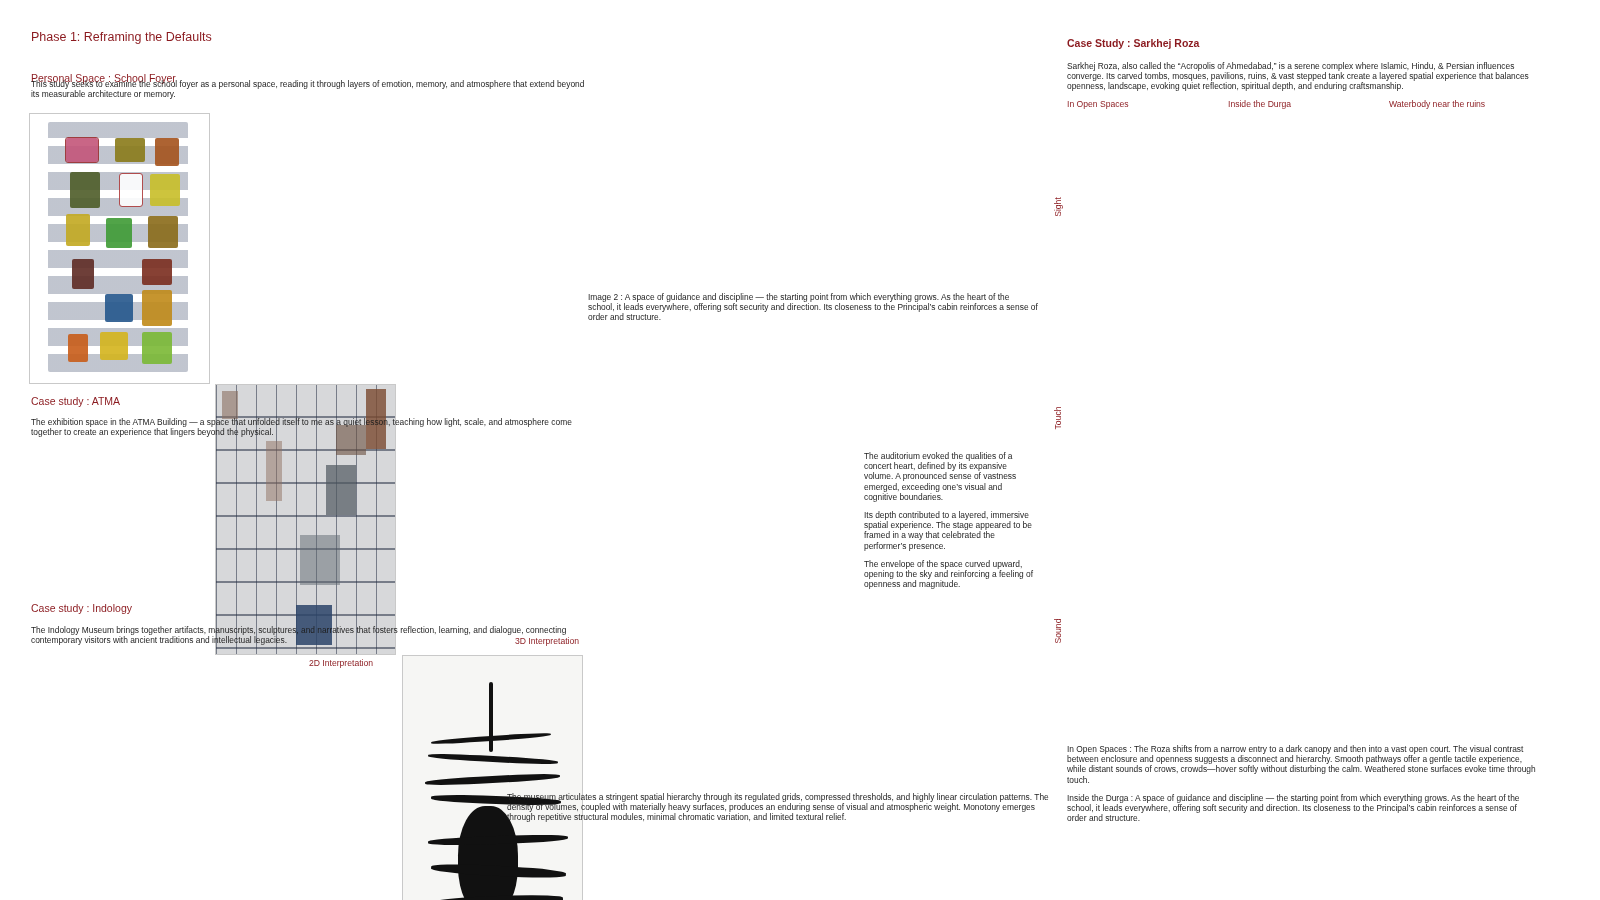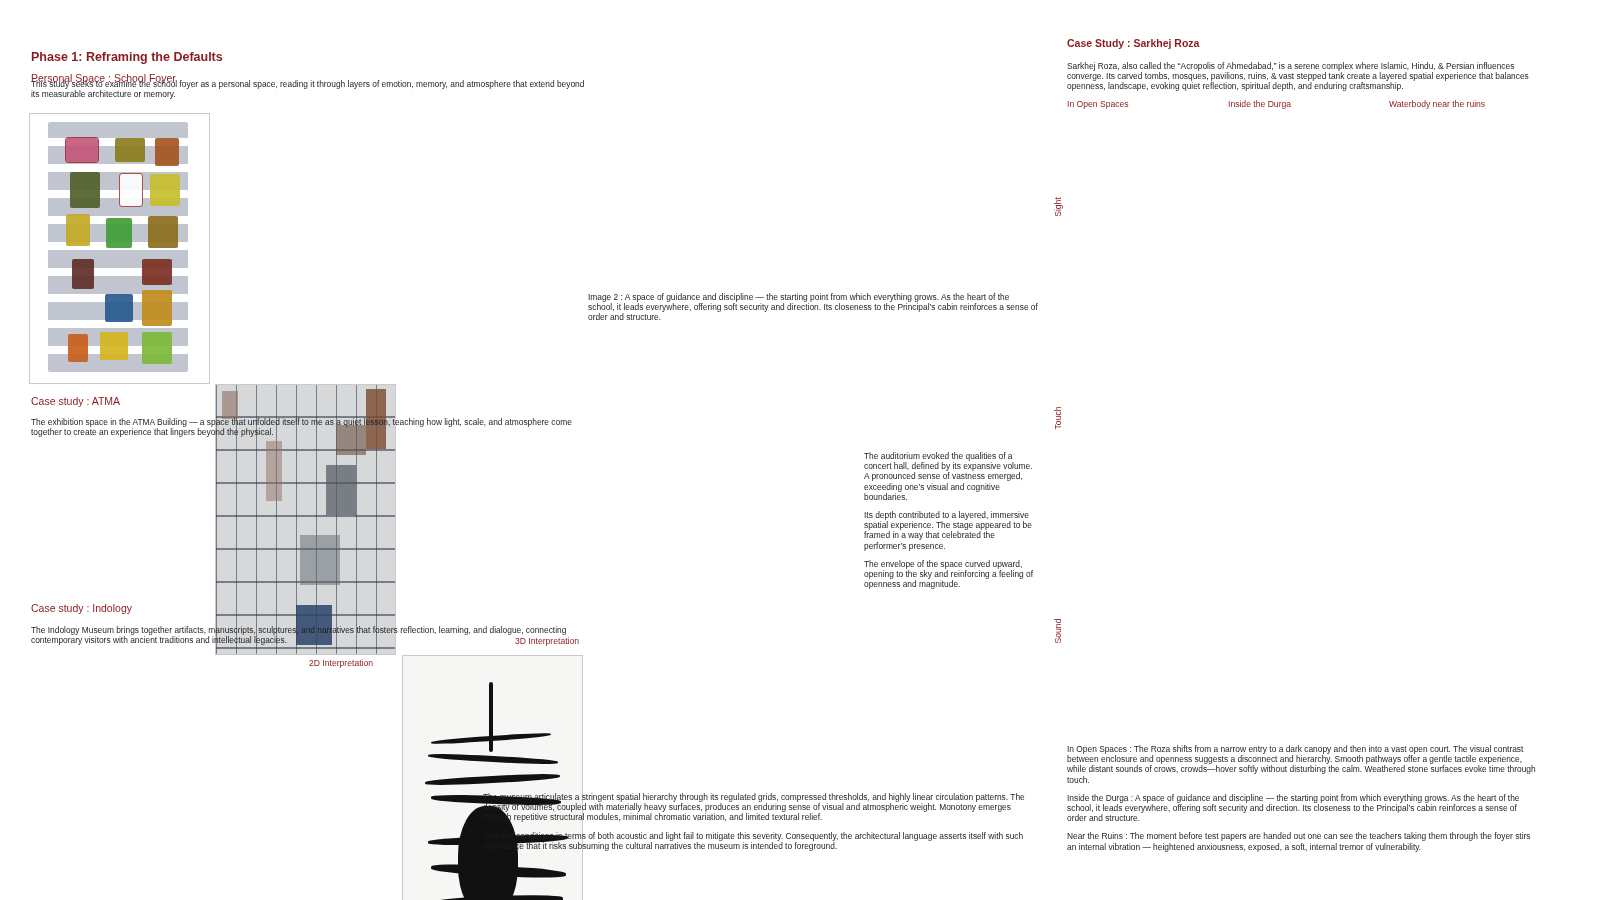--- a/index.html
+++ b/index.html
@@ -1,19 +1,19 @@
 <!DOCTYPE html>
 <html><head>
 <meta charset="utf-8">
 <style>
   * { box-sizing: border-box; margin: 0; padding: 0; }
   html, body { width: 1600px; height: 900px; background: #ffffff; overflow: hidden; }
   body { font-family: "Liberation Sans", sans-serif; color: #1e1e1e; position: relative; }
   .abs { position: absolute; }
-  .h1 { color: #8b1a1f; font-size: 12.5px; font-weight: bold; margin-top: 20px; }
+  .h1 { color: #8b1a1f; font-size: 12.5px; font-weight: normal; }
   .h2 { color: #8b1a1f; font-size: 10.5px; }
   .lbl { color: #8b1a1f; font-size: 8.6px; }
   .p { font-size: 8.4px; line-height: 10.2px; color: #1e1e1e; }
   .p + .p { margin-top: 8px; }
   .frame { border: 1px solid #c9c9c9; background: #fafafa; overflow: hidden; }
   .img { overflow: hidden; position: relative; }
   .vlabel { color: #8b1a1f; font-size: 8.6px; transform: rotate(-90deg); transform-origin: center; white-space: nowrap; }
   .colhead { }
 
   
@@ -77,35 +77,34 @@
 </div>
 
 <div class="abs" style="left:588px;top:292px;width:450px;">
   <p class="p">Image 2 : A space of guidance and discipline — the starting point from which everything grows. As the heart of the school, it leads everywhere, offering soft security and direction. Its closeness to the Principal’s cabin reinforces a sense of order and structure.</p>
 </div>
 
 <div class="abs h2" style="left:31px;top:395px;">Case study : ATMA</div>
 <div class="abs p" style="left:31px;top:417px;width:565px;">The exhibition space in the ATMA Building — a space that unfolded itself to me as a quiet lesson, teaching how light, scale, and atmosphere come together to create an experience that lingers beyond the physical.</div>
 
 <div class="abs" style="left:864px;top:451px;width:170px;">
-  <p class="p">The auditorium evoked the qualities of a concert hall, defined by its expansive volume. A pronounced sense of vastness emerged, exceeding one’s visual and cognitive boundaries.</p>
+  <p class="p">The auditorium evoked the qualities of a concert heart, defined by its expansive volume. A pronounced sense of vastness emerged, exceeding one’s visual and cognitive boundaries.</p>
   <p class="p">Its depth contributed to a layered, immersive spatial experience. The stage appeared to be framed in a way that celebrated the performer’s presence.</p>
   <p class="p">The envelope of the space curved upward, opening to the sky and reinforcing a feeling of openness and magnitude.</p>
 </div>
 
 <div class="abs h2" style="left:31px;top:602px;">Case study : Indology</div>
 <div class="abs p" style="left:31px;top:625px;width:560px;">The Indology Museum brings together artifacts, manuscripts, sculptures, and narratives that fosters reflection, learning, and dialogue, connecting contemporary visitors with ancient traditions and intellectual legacies.</div>
 
 <div class="abs lbl" style="left:309px;top:658px;">2D Interpretation</div>
 
 <div class="abs lbl" style="left:483px;top:636px;margin-left:32px;">3D Interpretation</div>
 
-<div class="abs" style="left:483px;top:792px;width:555px;">
+<div class="abs" style="left:507px;top:792px;width:555px;">
   <p class="p">The museum articulates a stringent spatial hierarchy through its regulated grids, compressed thresholds, and highly linear circulation patterns. The density of volumes, coupled with materially heavy surfaces, produces an enduring sense of visual and atmospheric weight. Monotony emerges through repetitive structural modules, minimal chromatic variation, and limited textural relief.</p>
-  <p class="p">Ambient conditions in terms of both acoustic and light fail to mitigate this severity. Consequently, the architectural language asserts itself with such dominance that it risks subsuming the cultural narratives the museum is intended to foreground.</p>
 </div>
 
 <div class="abs h2" style="left:1067px;top:37px;font-weight:bold;">Case Study : Sarkhej Roza</div>
 <div class="abs p" style="left:1067px;top:61px;width:470px;">Sarkhej Roza, also called the “Acropolis of Ahmedabad,” is a serene complex where Islamic, Hindu, &amp; Persian influences converge. Its carved tombs, mosques, pavilions, ruins, &amp; vast stepped tank create a layered spatial experience that balances openness, landscape, evoking quiet reflection, spiritual depth, and enduring craftsmanship.</div>
 
 <div class="abs lbl colhead" style="left:1067px;top:99px;width:148px;">In Open Spaces</div>
 <div class="abs lbl colhead" style="left:1228px;top:99px;width:148px;">Inside the Durga</div>
 <div class="abs lbl colhead" style="left:1389px;top:99px;width:170px;">Waterbody near the ruins</div>
 
 <div class="abs" style="left:1040px;top:200px;width:36px;height:14px;display:flex;align-items:center;justify-content:center;">
@@ -114,14 +113,13 @@
 <div class="abs" style="left:1040px;top:411px;width:36px;height:14px;display:flex;align-items:center;justify-content:center;">
     <span class="vlabel">Touch</span>
   </div>
 <div class="abs" style="left:1040px;top:624px;width:36px;height:14px;display:flex;align-items:center;justify-content:center;">
     <span class="vlabel">Sound</span>
   </div>
 
 <div class="abs" style="left:1067px;top:744px;width:470px;">
   <p class="p">In Open Spaces : The Roza shifts from a narrow entry to a dark canopy and then into a vast open court. The visual contrast between enclosure and openness suggests a disconnect and hierarchy. Smooth pathways offer a gentle tactile experience, while distant sounds of crows, crowds—hover softly without disturbing the calm. Weathered stone surfaces evoke time through touch.</p>
   <p class="p">Inside the Durga : A space of guidance and discipline — the starting point from which everything grows. As the heart of the school, it leads everywhere, offering soft security and direction. Its closeness to the Principal’s cabin reinforces a sense of order and structure.</p>
-  <p class="p">Near the Ruins : The moment before test papers are handed out one can see the teachers taking them through the foyer stirs an internal vibration — heightened anxiousness, exposed, a soft, internal tremor of vulnerability.</p>
 </div>
 
 </body></html>

